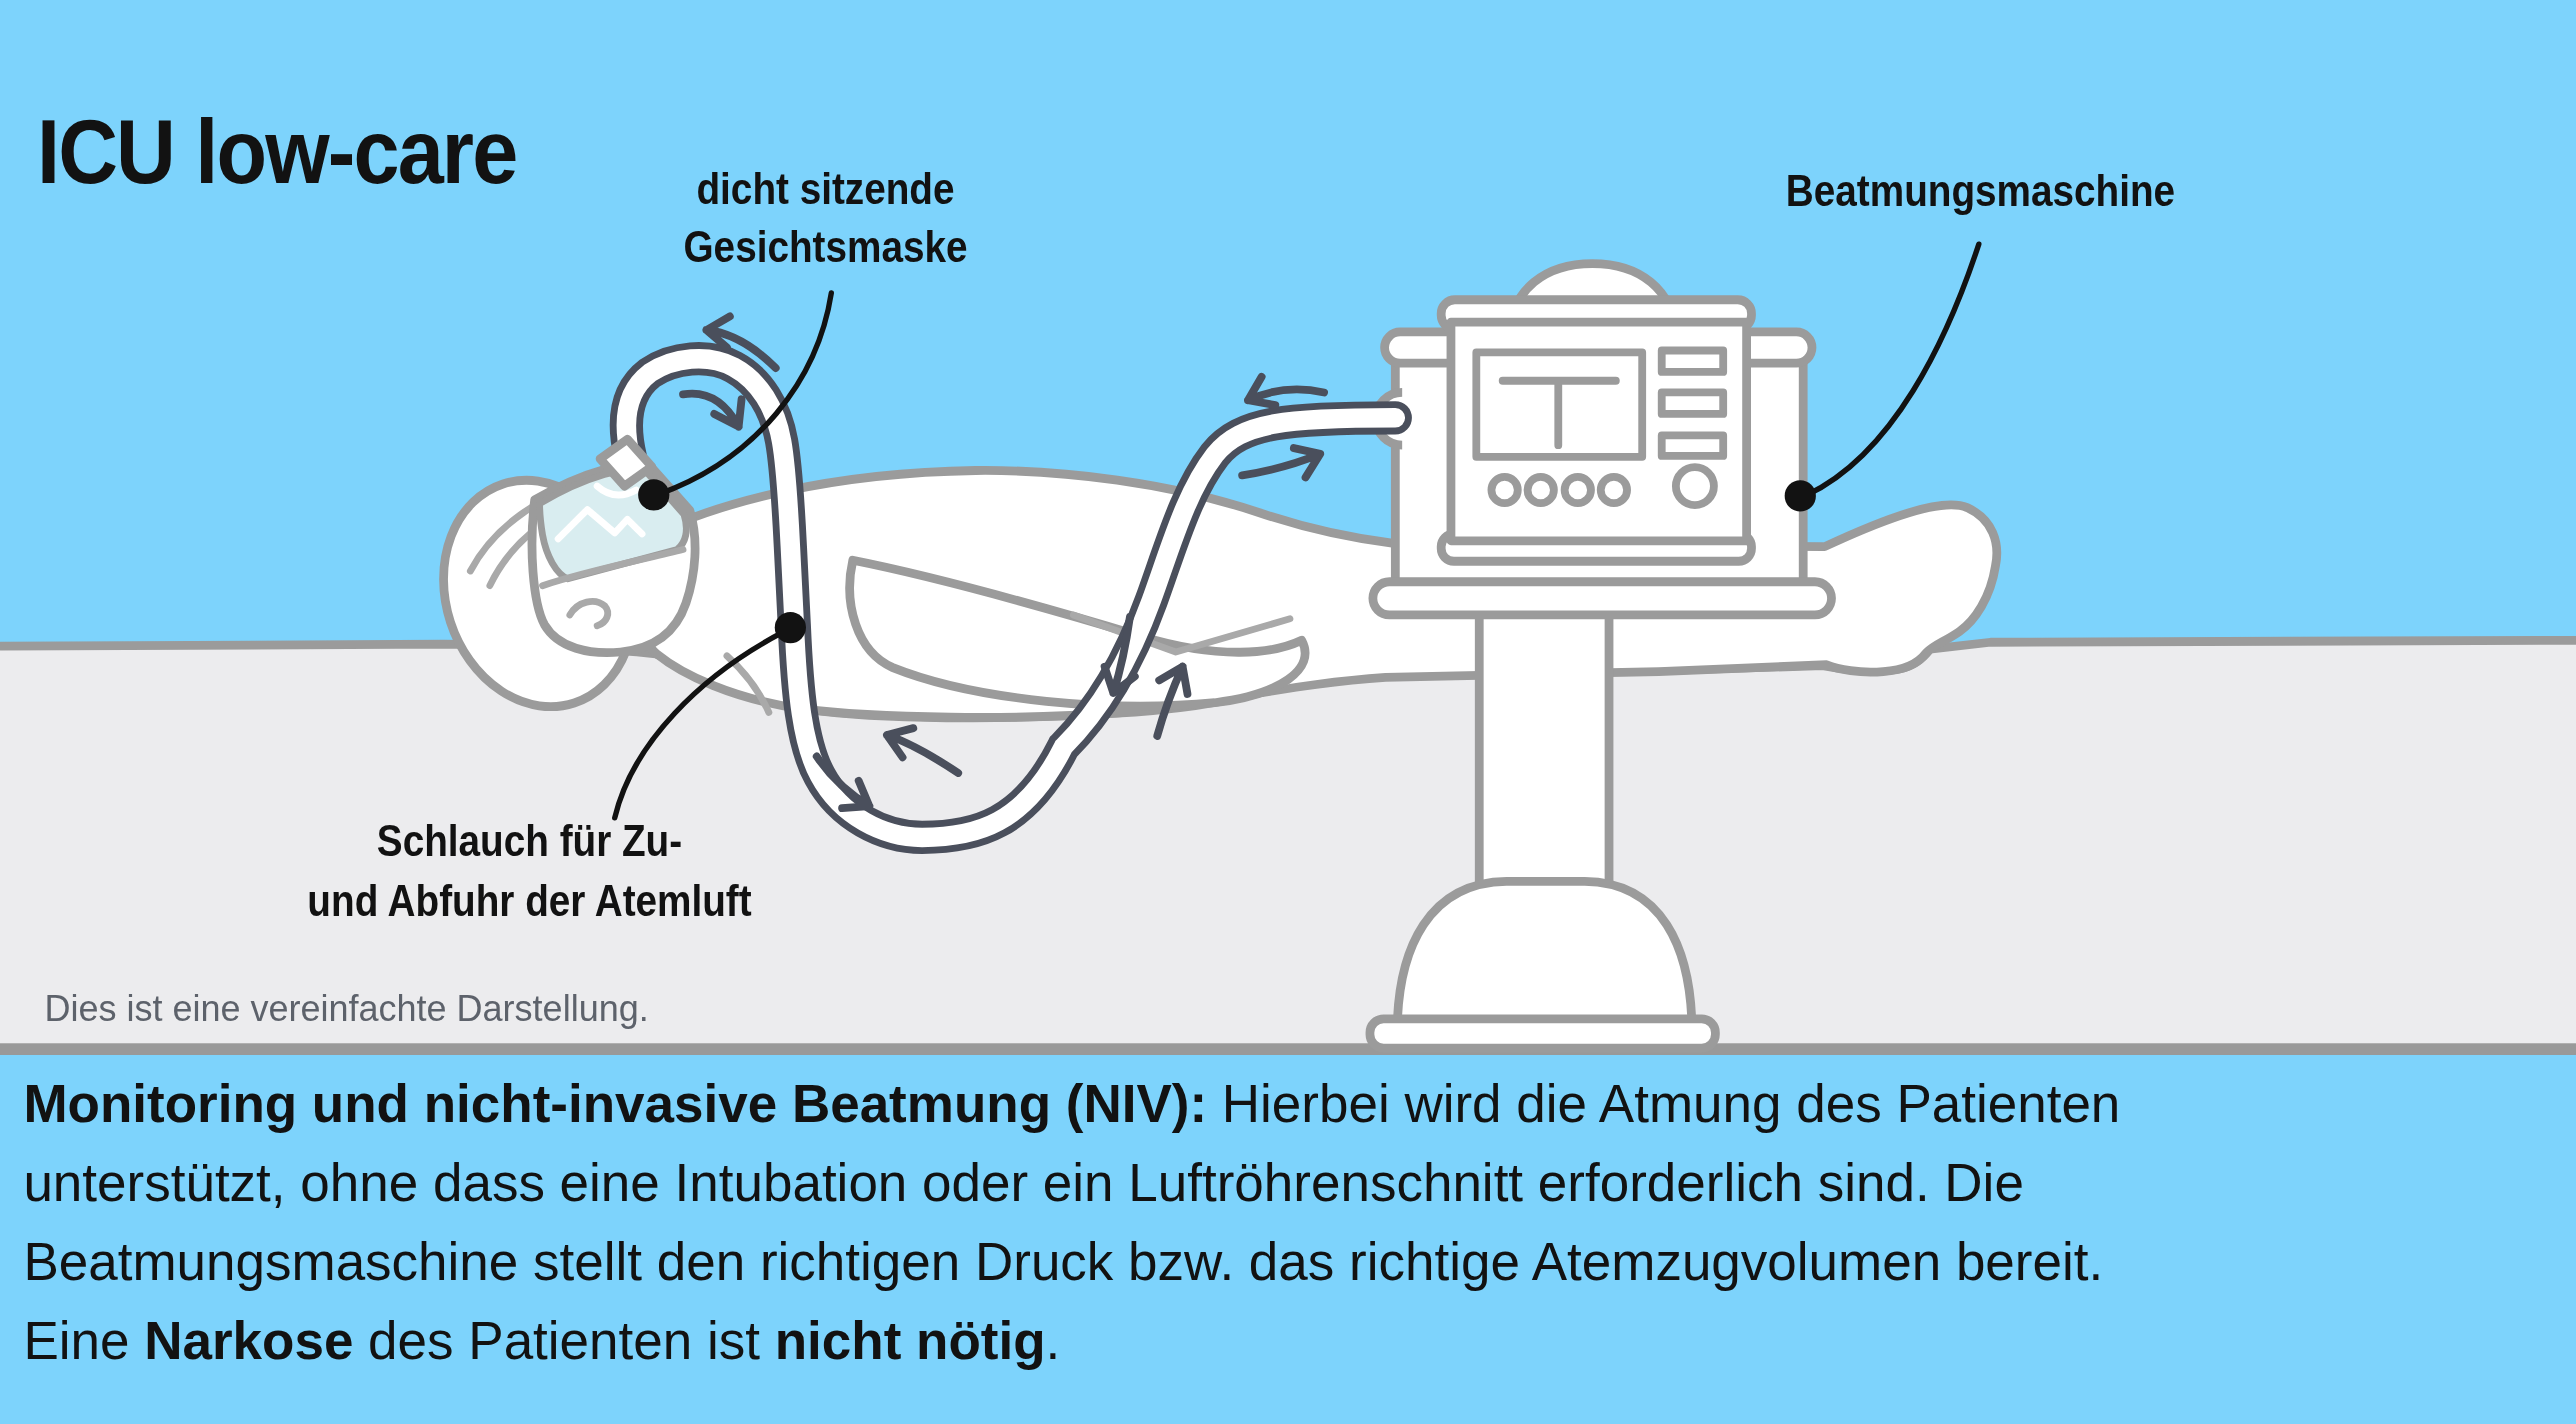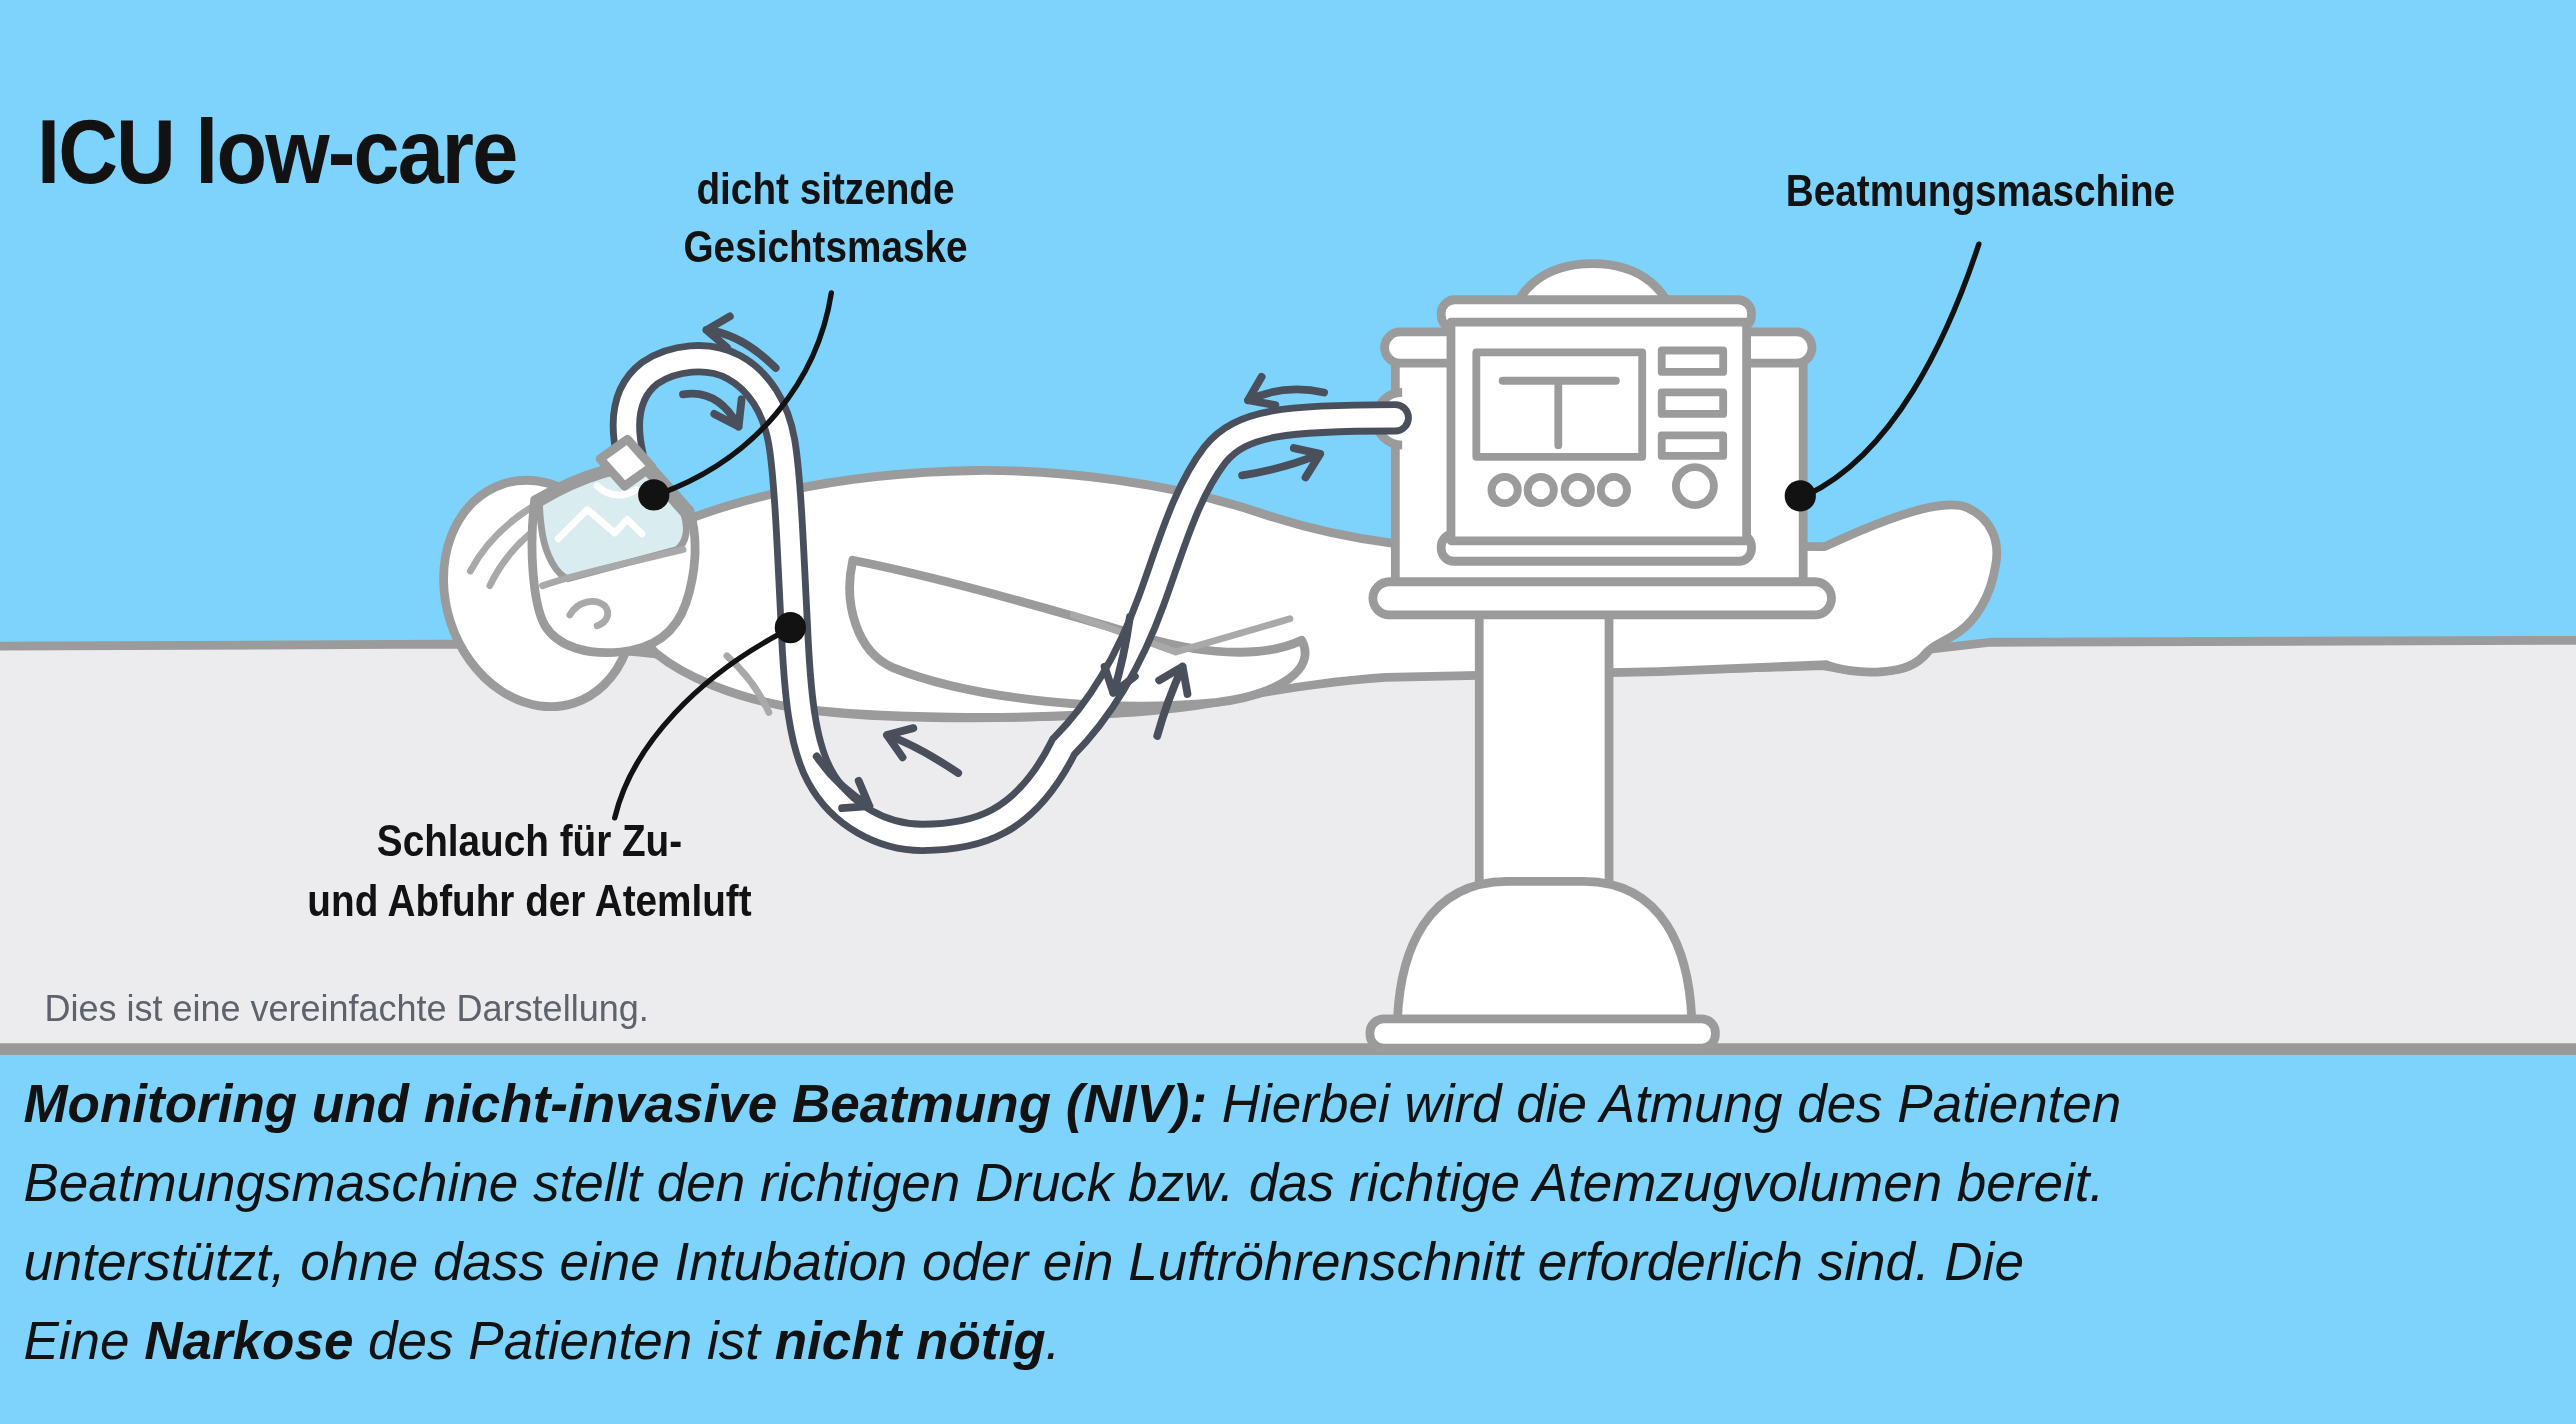--- a/index.html
+++ b/index.html
@@ -28,21 +28,21 @@
   .title{position:absolute;left:37px;top:47px;font-size:90px;line-height:90px;font-weight:700;
          letter-spacing:-2px;transform:scaleX(.92);transform-origin:left top;white-space:nowrap;}
   .lbl{position:absolute;font-weight:700;font-size:45px;text-align:center;color:var(--ink);
        transform:scaleX(.86);transform-origin:center top;white-space:nowrap;}
   .lbl-mask{left:533px;top:160px;width:585px;line-height:58px;}
   .lbl-machine{left:1688px;top:162px;width:585px;line-height:58px;}
   .lbl-tube{left:188px;top:811px;width:683px;line-height:60px;}
   .note{position:absolute;left:24.4px;top:987px;font-size:36px;line-height:43px;color:var(--note);white-space:nowrap;margin-left:20px;}
   .caption{position:absolute;left:23.4px;top:1064px;width:2517px;font-size:53px;line-height:79px;}
   .caption .b{font-weight:700;}
-  .cap-line{white-space:nowrap;font-style:italic;}
+  .cap-line{white-space:nowrap;}
 </style>
 </head>
 <body>
 
 <div class="stage">
 
   <svg width="2576" height="1425" viewBox="0 0 2640 1460">
 
     <path class="fill-bed" d="M 0 662 L 455 660 C 560 662 620 664 672 670 C 700 682 760 712 830 727 C 900 737 1030 738 1140 731 C 1240 726 1300 710 1340 694 L 1430 692 L 1520 690 L 1700 687 L 1868 682 C 1900 688 1928 689 1948 685 C 1962 682 1972 673 1978 665 L 2040 658 L 2640 656 L 2640 1080 L 0 1080 Z"></path>
     <path class="edge" d="M 0 662 L 455 660 C 560 662 620 664 672 670 C 700 682 760 712 830 727 C 900 737 1030 738 1140 731 C 1240 726 1300 710 1340 694 L 1430 692 L 1520 690 L 1700 687 L 1868 682 C 1900 688 1928 689 1948 685 C 1962 682 1972 673 1978 665 L 2040 658 L 2640 656"></path>
@@ -124,18 +124,18 @@
 
   <div class="lbl lbl-tube">
     <div>Schlauch für Zu-</div>
     <div>und Abfuhr der Atemluft</div>
   </div>
 
   <div class="note">Dies ist eine vereinfachte Darstellung.</div>
 
   <div class="caption">
       <div class="cap-line"><span class="b">Monitoring und nicht-invasive Beatmung (NIV):</span><span> Hierbei wird die Atmung des Patienten</span></div>
+      <div class="cap-line"><span>unterstützt, ohne dass eine Intubation oder ein Luftröhrenschnitt erforderlich sind. Die</span></div>
       <div class="cap-line"><span>Beatmungsmaschine stellt den richtigen Druck bzw. das richtige Atemzugvolumen bereit.</span></div>
-      <div class="cap-line"><span>unterstützt, ohne dass eine Intubation oder ein Luftröhrenschnitt erforderlich sind. Die</span></div>
       <div class="cap-line"><span>Eine </span><span class="b">Narkose</span><span> des Patienten ist </span><span class="b">nicht nötig</span><span>.</span></div>
     </div>
 </div>
 
 
 </body></html>

